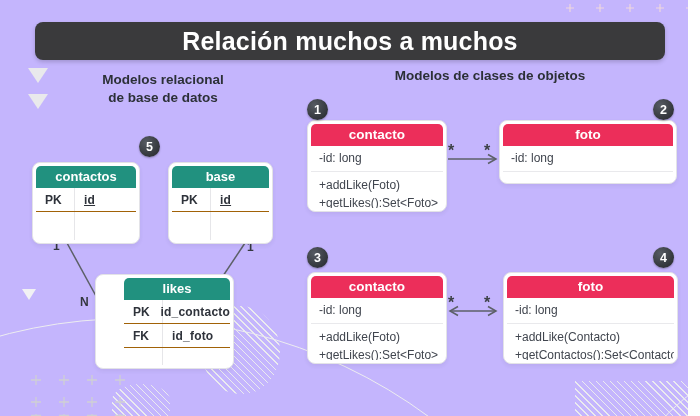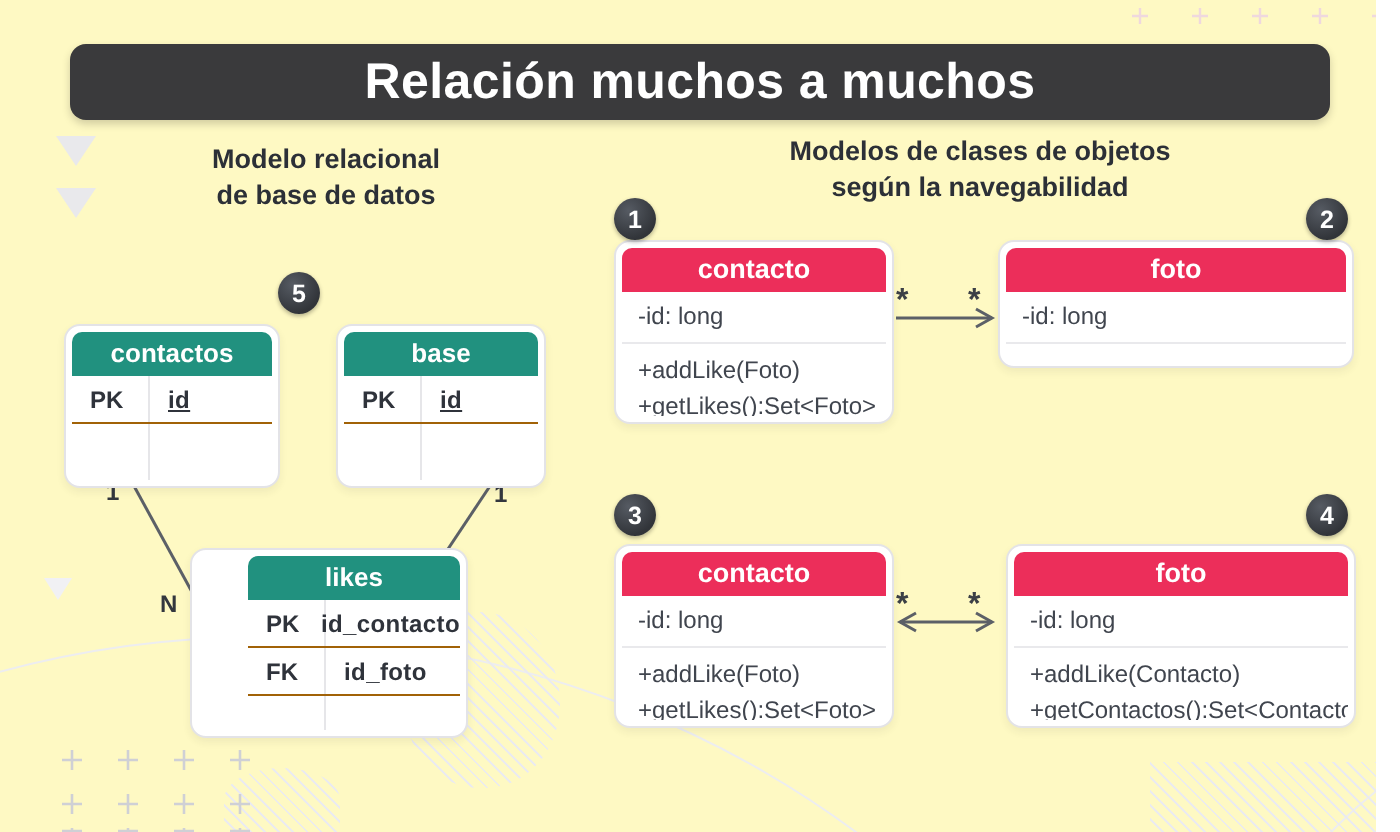--- a/index.html
+++ b/index.html
@@ -1,18 +1,18 @@
 <!DOCTYPE html>
 <html style="--teal: #21917f; --pink: #ec2e5a; --dark: #3a3a3c; --bar_bg: #e9e9eb; --border: #e3e3e7; --line: #5c6067;"><head>
 <meta charset="utf-8">
 <style>
   html,body{margin:0;padding:0;}
   #stage{
     position:relative; width:688px; height:416px; overflow:hidden;
-    background:#fef9c3; font-family:"Liberation Sans", sans-serif;
+    background:#c4b5fd; font-family:"Liberation Sans", sans-serif;
     color:#2f333b;
   }
   
   .tri-down{position:absolute;width:0;height:0;border-left:10px solid transparent;border-right:10px solid transparent;border-top:15px solid #e9e9ec;}
   .tri-small{position:absolute;width:0;height:0;border-left:7px solid transparent;border-right:7px solid transparent;border-top:11px solid #f1f1f4;}
   .arc{position:absolute;border:1px solid #ededf0;border-radius:50%;}
   .hatch{position:absolute;background:repeating-linear-gradient(45deg,transparent 0 4px,#ebebee 4px 5px);}
   
   .title-bar{
     position:absolute;left:35px;top:22px;width:630px;height:38px;
@@ -105,26 +105,25 @@
         <path d="M458 306.5 L450 311 L458 315.5"></path>
       </g>
     </g>
   </svg>
 
   <div class="title-bar">
     <span>Relación muchos a muchos</span>
   </div>
 
   <div class="section-heading" style="left:63px;top:71px;width:200px;">
-    <div>Modelo relacional</div>
+    <div>Modelos relacional</div>
     <div>de base de datos</div>
   </div>
   <div class="section-heading" style="left:340px;top:67px;width:300px;">
     <div>Modelos de clases de objetos</div>
-    <div>según la navegabilidad</div>
   </div>
 
   <div class="badge" style="left:139px;top:136px;">5</div>
   <div class="badge" style="left:307px;top:99px;">1</div>
   <div class="badge" style="left:653px;top:99px;">2</div>
   <div class="badge" style="left:307px;top:247px;">3</div>
   <div class="badge" style="left:653px;top:247px;">4</div>
 
   <div class="db-card" style="left:32px;top:162px;width:100px;height:74px;">
     <div class="db-inner">

